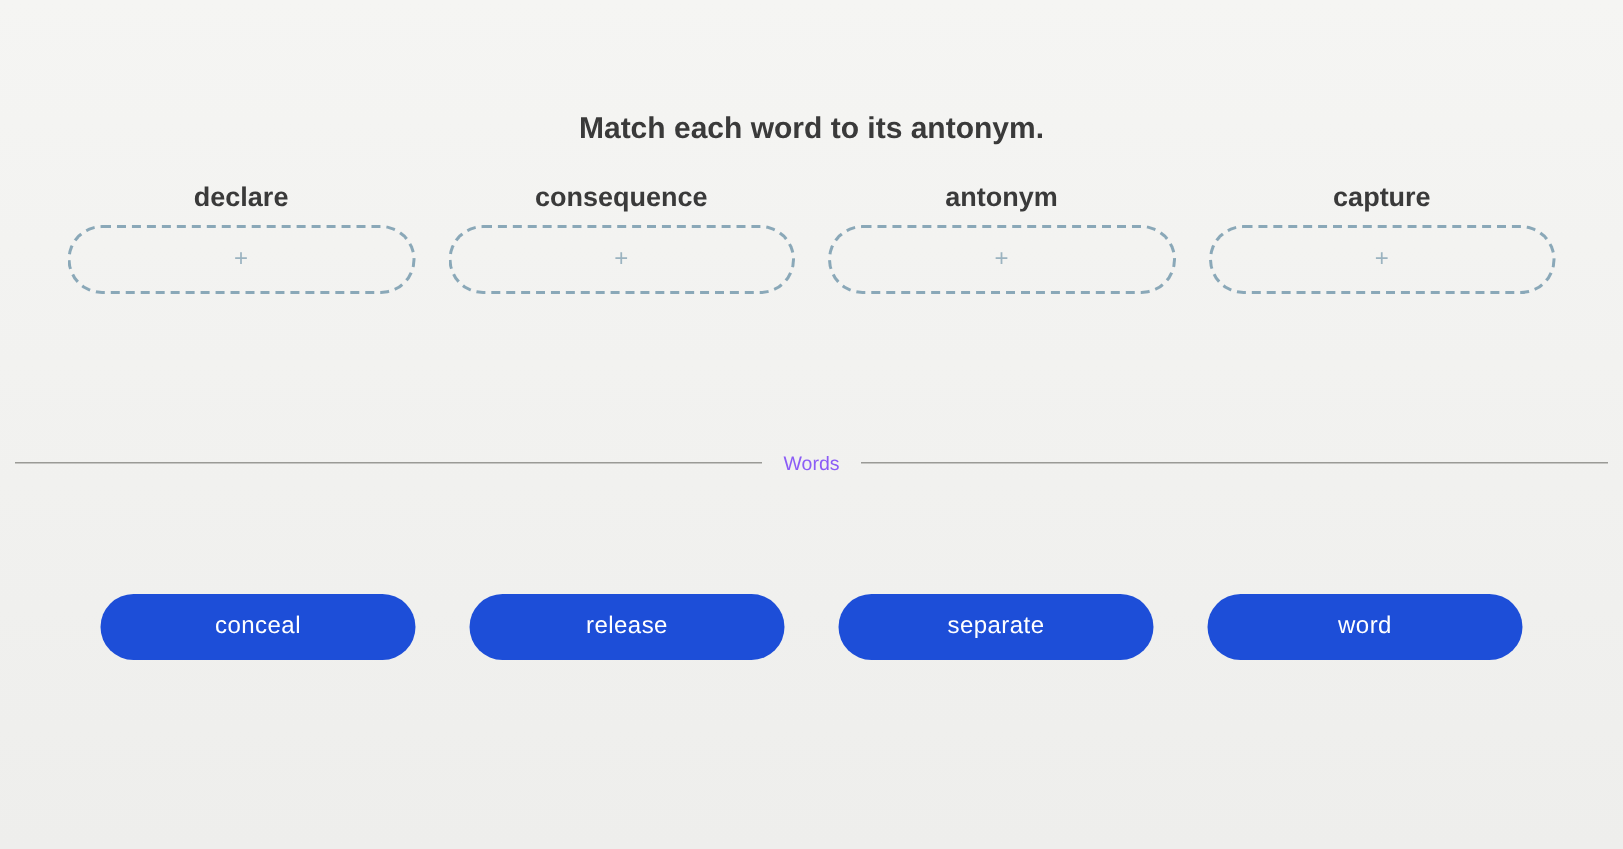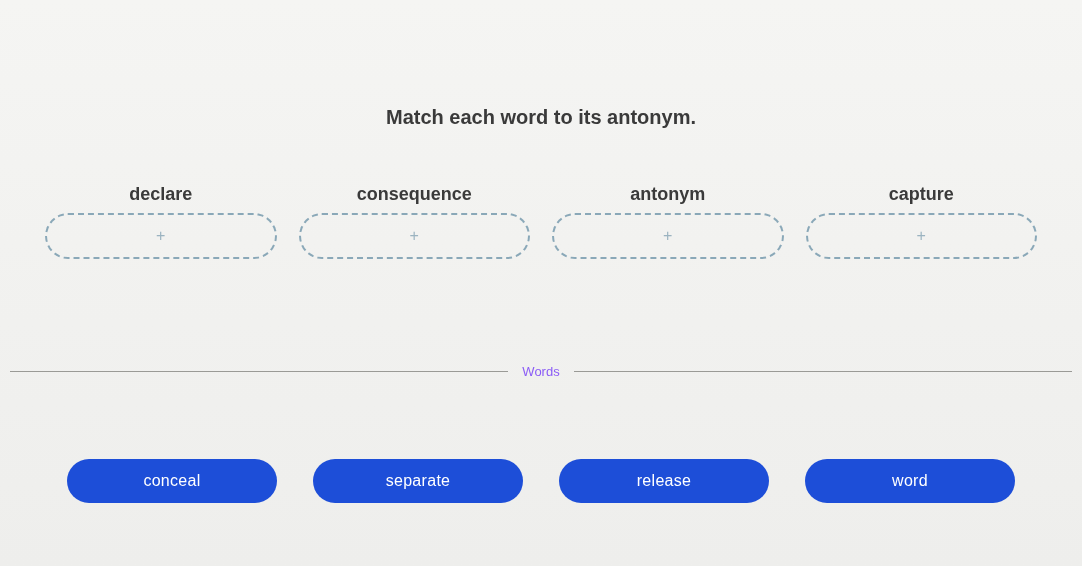--- a/index.html
+++ b/index.html
@@ -13,27 +13,27 @@
       background: linear-gradient(to bottom, #f5f5f3 0%, #eeeeec 100%);
       font-family: -apple-system, BlinkMacSystemFont, "Segoe UI", Arial, sans-serif;
       overflow: hidden;
       position: relative;
     }
     .instruction {
       text-align: center;
       font-size: 20px;
       font-weight: 600;
       color: #3a3a3a;
-      margin-top: 106px;
+      margin-top: 75px;
     }
     .targets-row {
       display: flex;
       justify-content: center;
       gap: 22px;
-      margin-top: 55px;
+      margin-top: 23px;
       padding: 0 45px;
     }
     .target-group {
       display: flex;
       flex-direction: column;
       align-items: center;
       width: 235px;
     }
     .target-label {
       font-size: 18px;
@@ -116,16 +116,16 @@
 </div>
 
 <div class="divider-wrap">
   <div class="divider-line"></div>
   <div class="divider-label">Words</div>
   <div class="divider-line"></div>
 </div>
 
 <div class="words-row">
   <div class="word-chip">conceal</div>
+  <div class="word-chip">release</div>
   <div class="word-chip">separate</div>
-  <div class="word-chip">release</div>
   <div class="word-chip">word</div>
 </div>
 
 </body></html>

